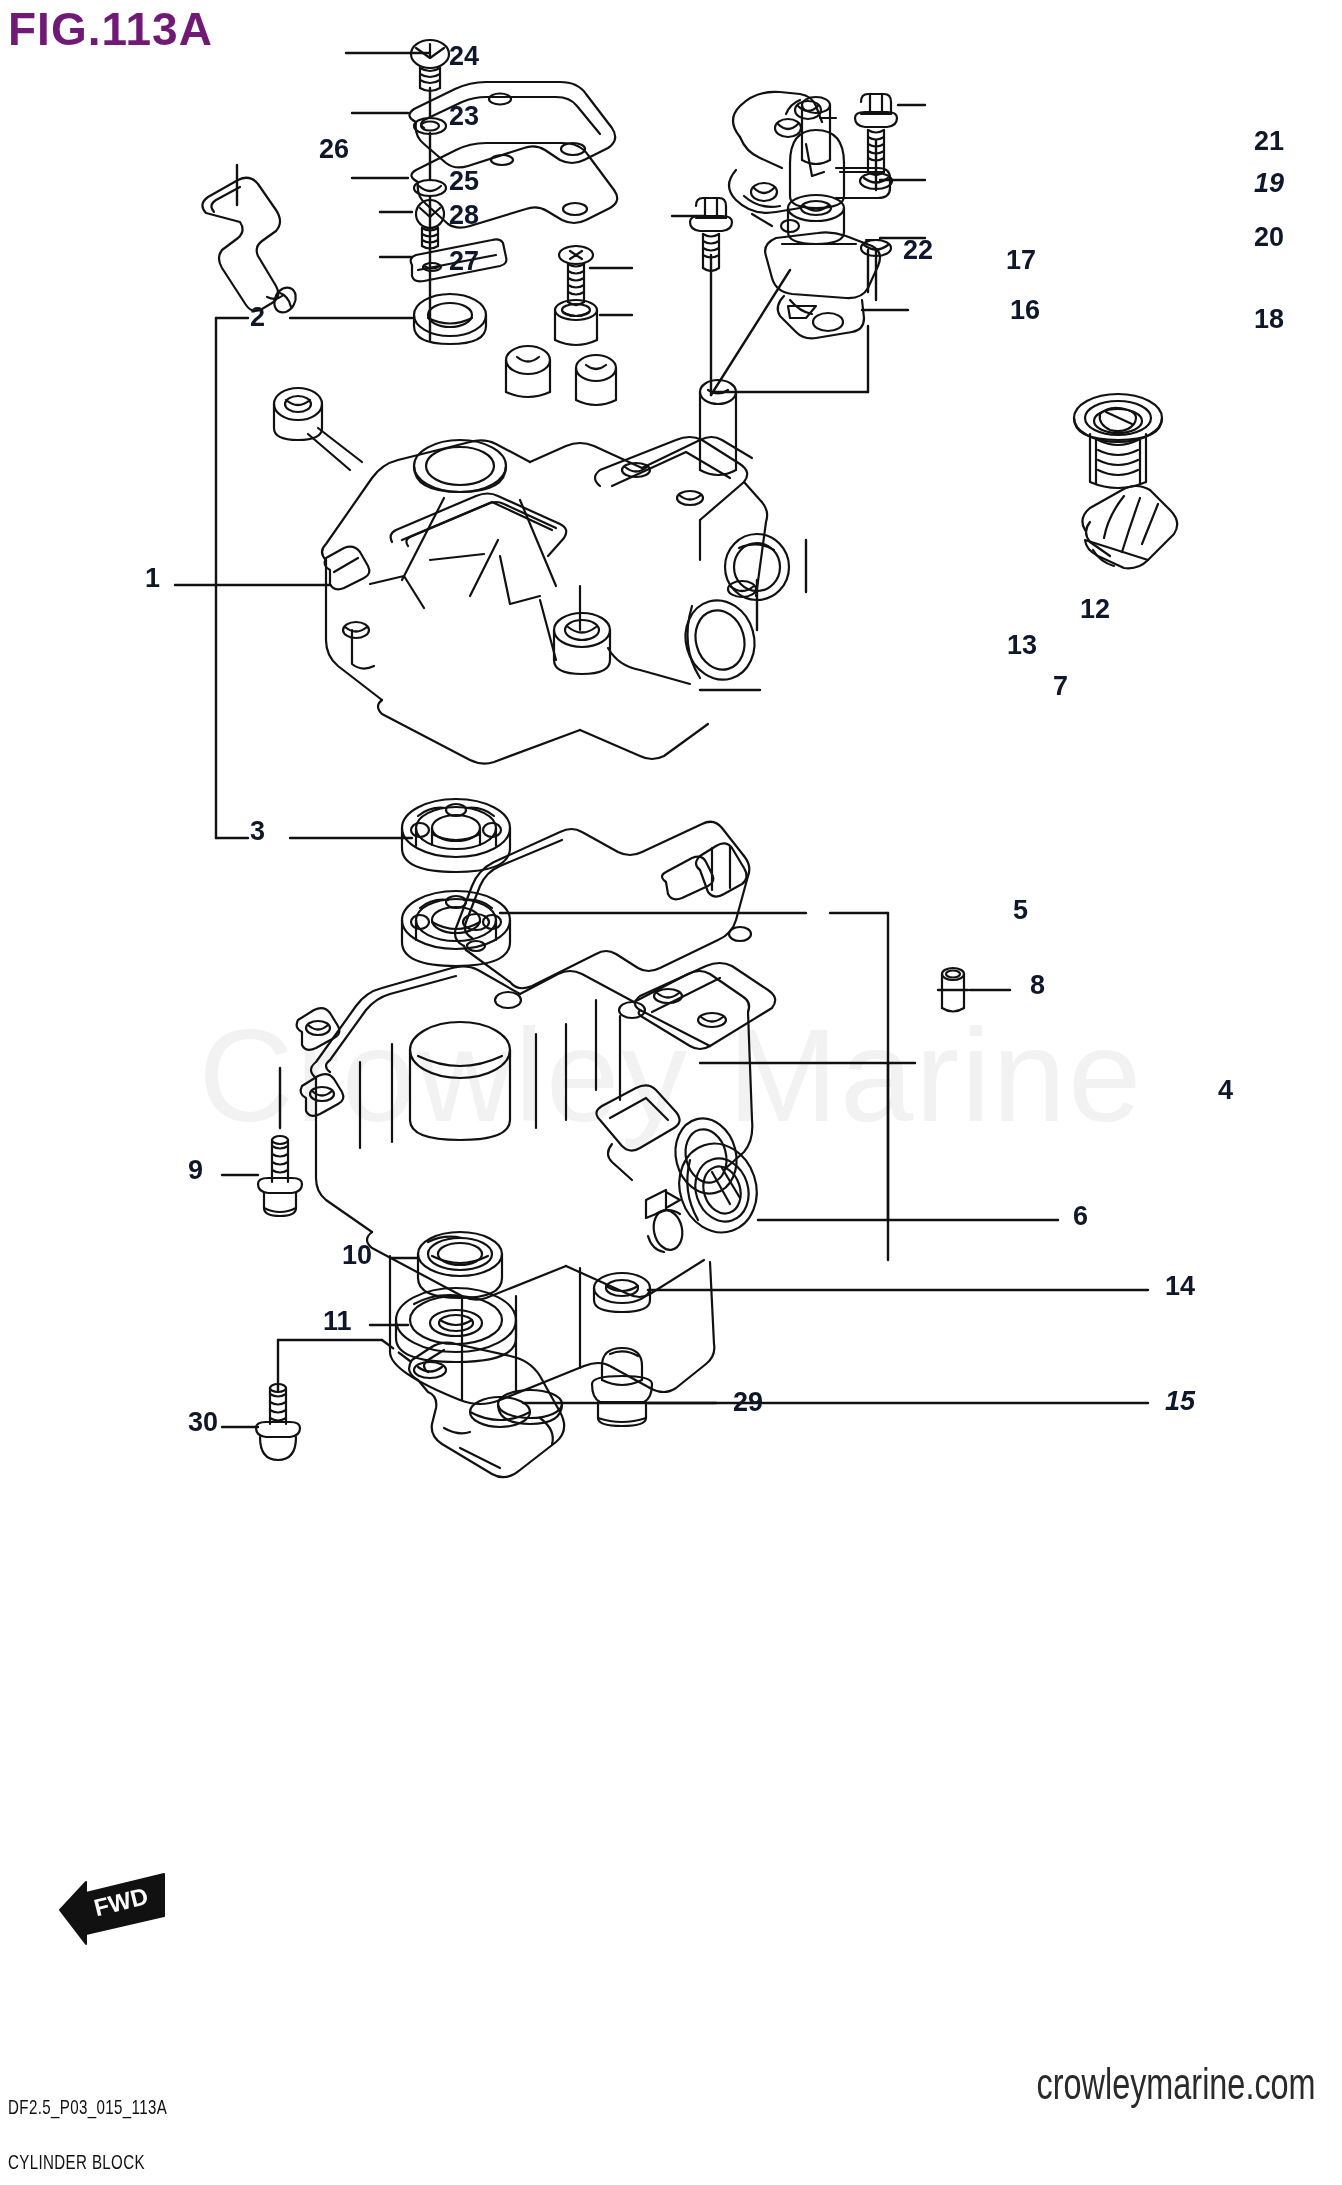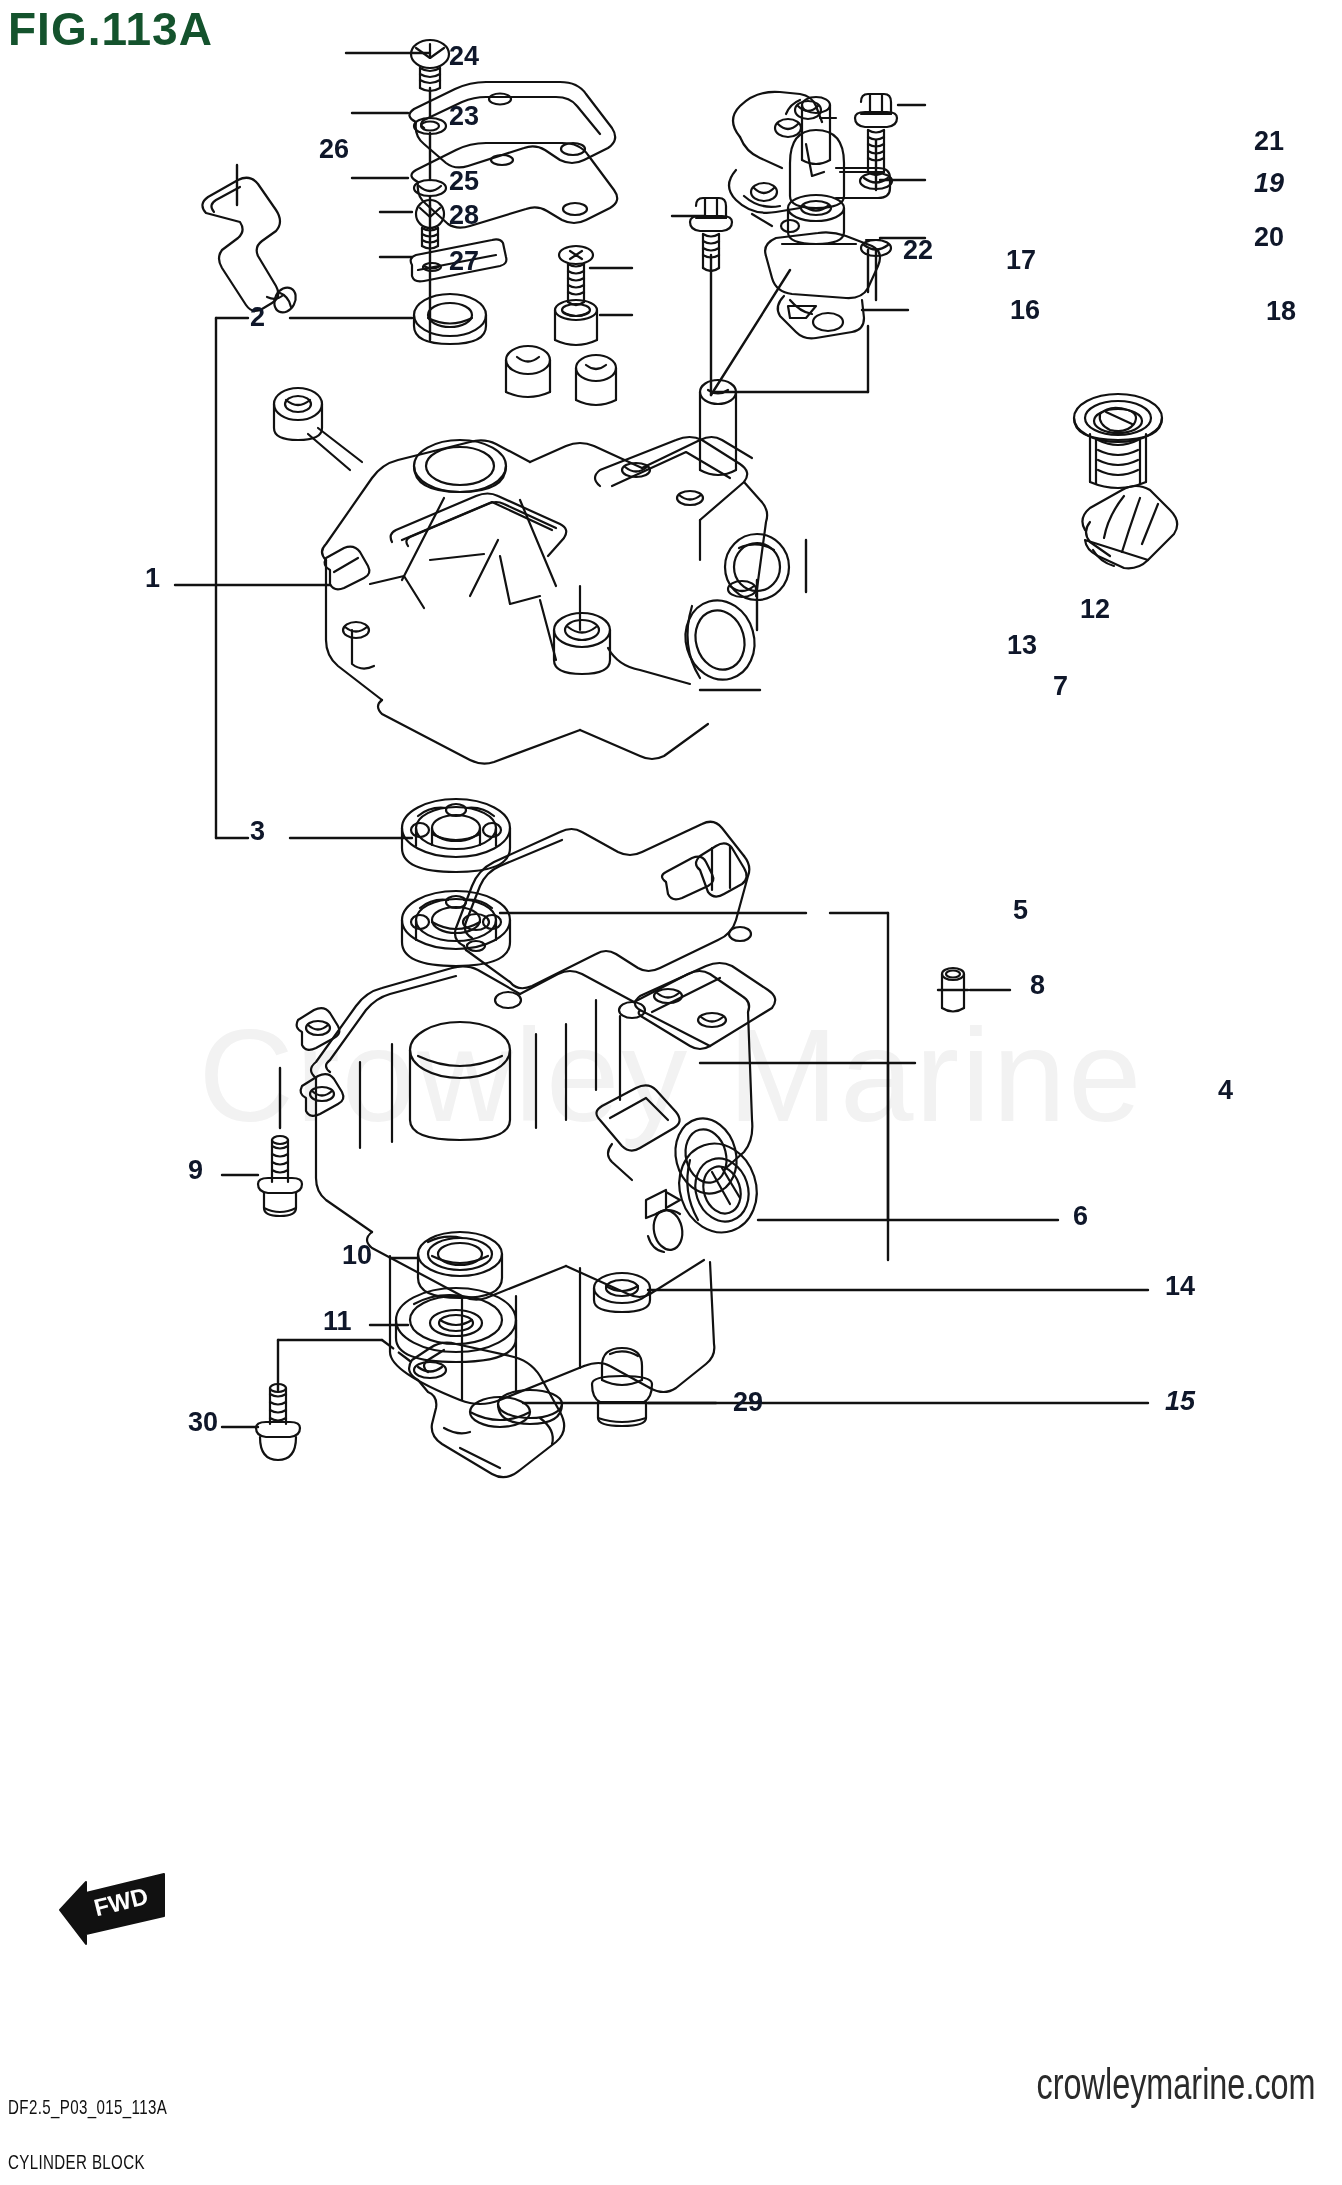--- a/index.html
+++ b/index.html
@@ -3,21 +3,21 @@
 <meta charset="utf-8">
 <title>Parts Diagram</title>
 <style>
   html,body{margin:0;padding:0;background:#ffffff;}
   body{font-family:"Liberation Sans",sans-serif;}
   #page{position:relative;width:1342px;height:2185px;background:#fff;overflow:hidden;}
 
   #title{
     position:absolute;left:8px;top:2px;
     font-size:46px;font-weight:bold;letter-spacing:1px;
-    color:#14532d;font-family:"Liberation Sans",sans-serif;
+    color:#701a75;font-family:"Liberation Sans",sans-serif;
   }
 
   .callout{
     position:absolute;
     font-size:27px;font-weight:bold;color:#0f172a;
     font-family:"Liberation Sans",sans-serif;
     line-height:1;
     white-space:nowrap;
   }
 
@@ -675,21 +675,21 @@
       <div class="callout" style="left: 1030px; top: 972px;">8</div>
       <div class="callout" style="left: 188px; top: 1157px;">9</div>
       <div class="callout" style="left: 342px; top: 1242px;">10</div>
       <div class="callout" style="left: 323px; top: 1308px;">11</div>
       <div class="callout" style="left: 1080px; top: 590px; margin-top: 6px;">12</div>
       <div class="callout" style="left: 1007px; top: 632px;">13</div>
       <div class="callout" style="left: 1165px; top: 1273px;">14</div>
       <div class="callout" style="left: 1165px; top: 1388px; font-style: italic;">15</div>
       <div class="callout" style="left: 1010px; top: 297px;">16</div>
       <div class="callout" style="left: 1006px; top: 247px; text-align: right;">17</div>
-      <div class="callout" style="left: 1254px; top: 298px; margin-left: 12px;">18</div>
+      <div class="callout" style="left: 1254px; top: 306px;">18</div>
       <div class="callout" style="left: 1254px; top: 170px; font-style: italic;">19</div>
       <div class="callout" style="left: 1254px; top: 224px;">20</div>
       <div class="callout" style="left: 1254px; top: 96px; margin-top: 32px;">21</div>
       <div class="callout" style="left: 903px; top: 206px; margin-top: 31px;">22</div>
       <div class="callout" style="left: 449px; top: 103px;">23</div>
       <div class="callout" style="left: 449px; top: 43px;">24</div>
       <div class="callout" style="left: 449px; top: 168px;">25</div>
       <div class="callout" style="left: 319px; top: 136px;">26</div>
       <div class="callout" style="left: 449px; top: 248px;">27</div>
       <div class="callout" style="left: 449px; top: 202px;">28</div>

